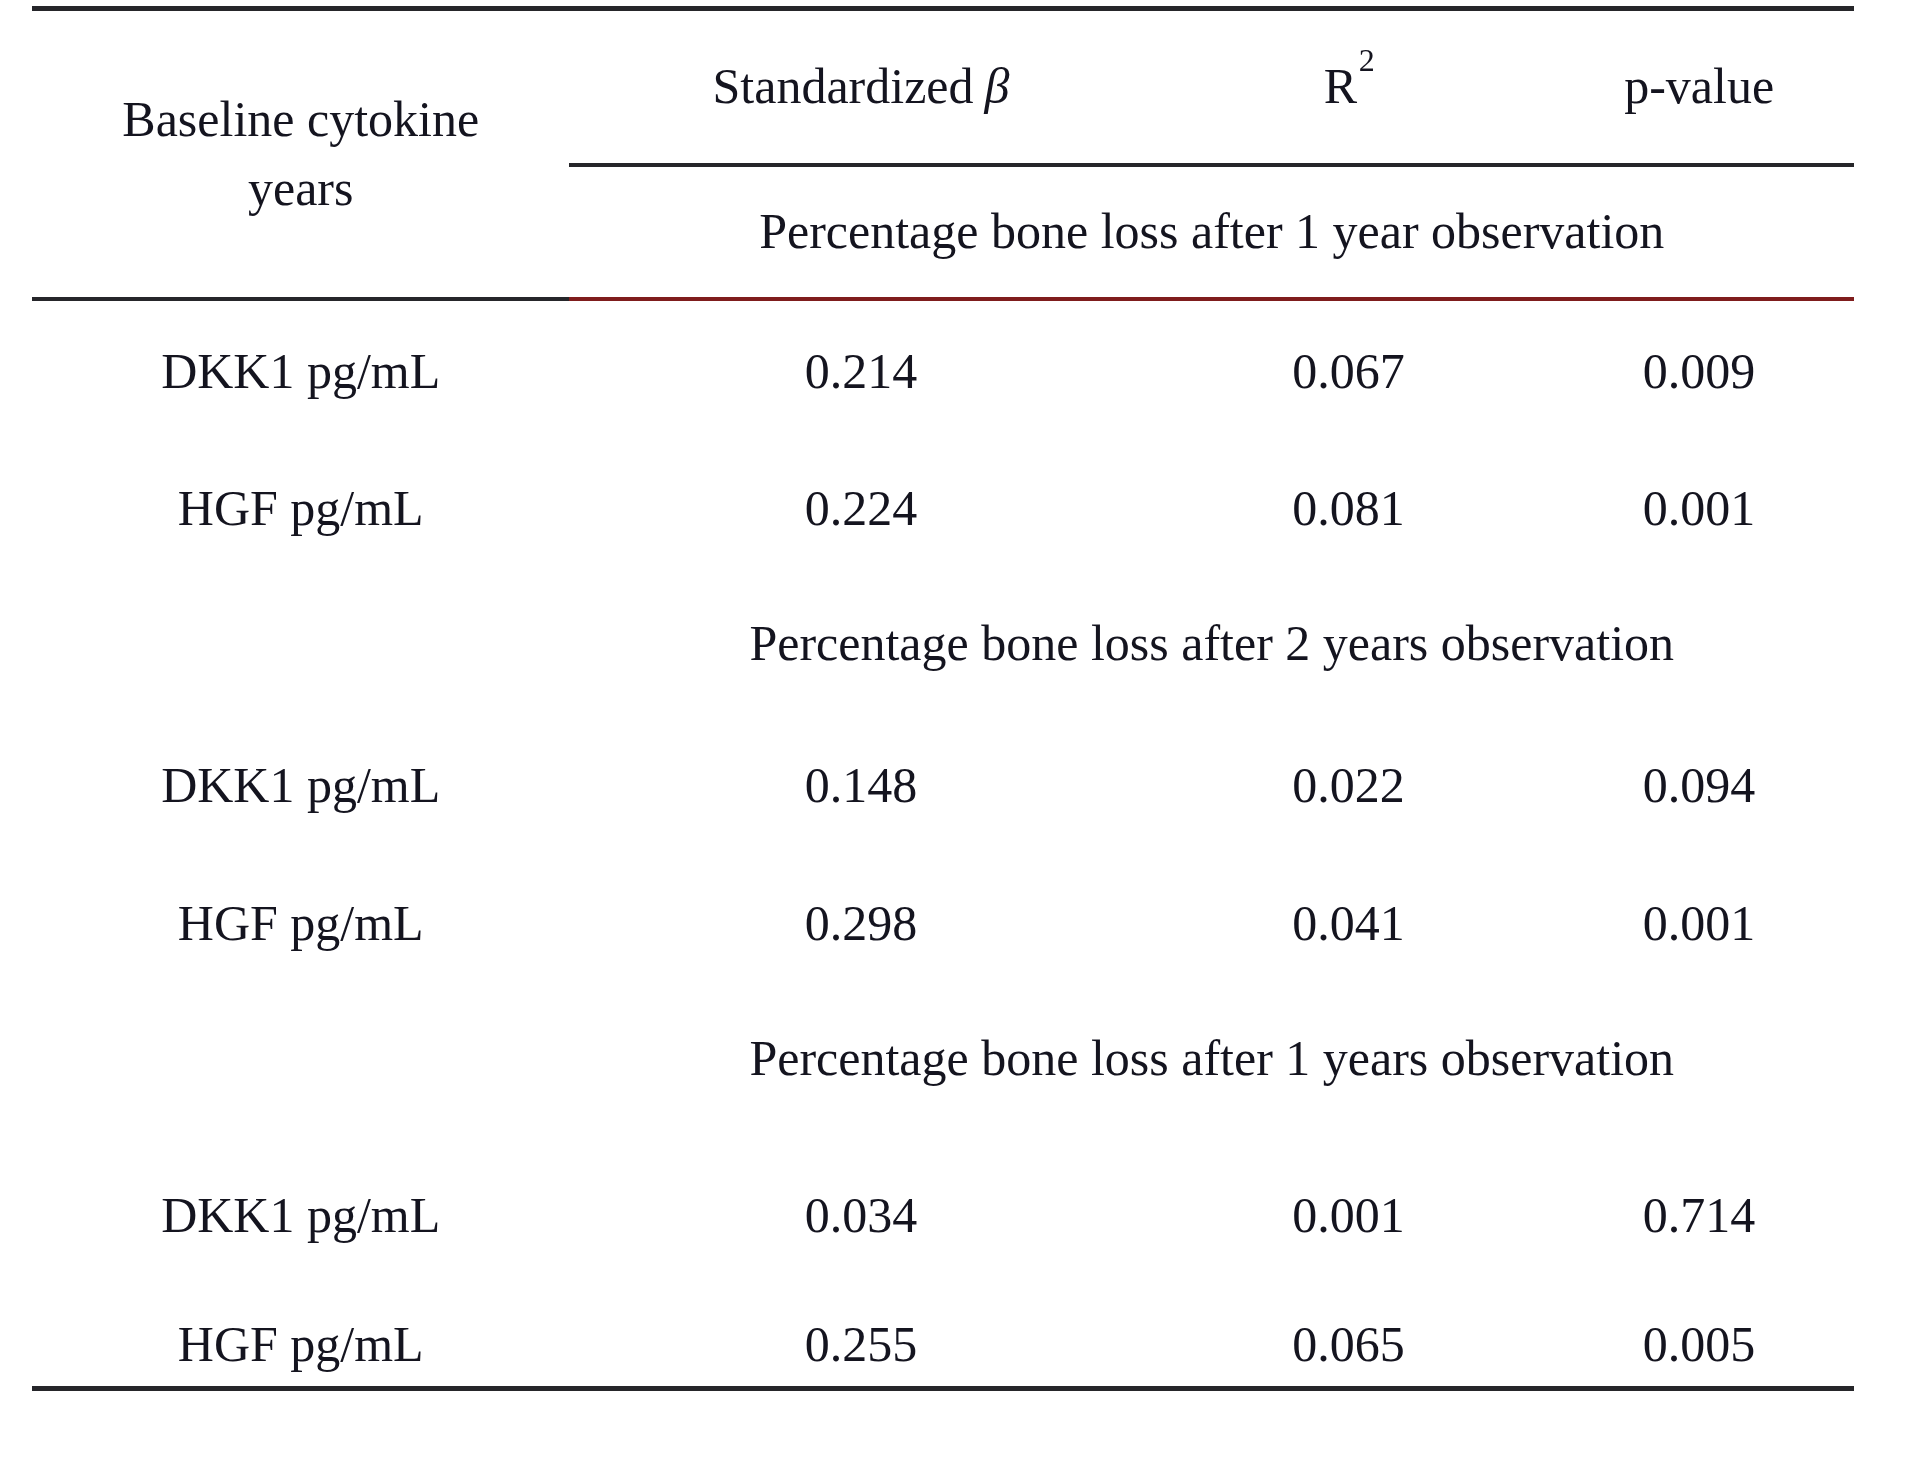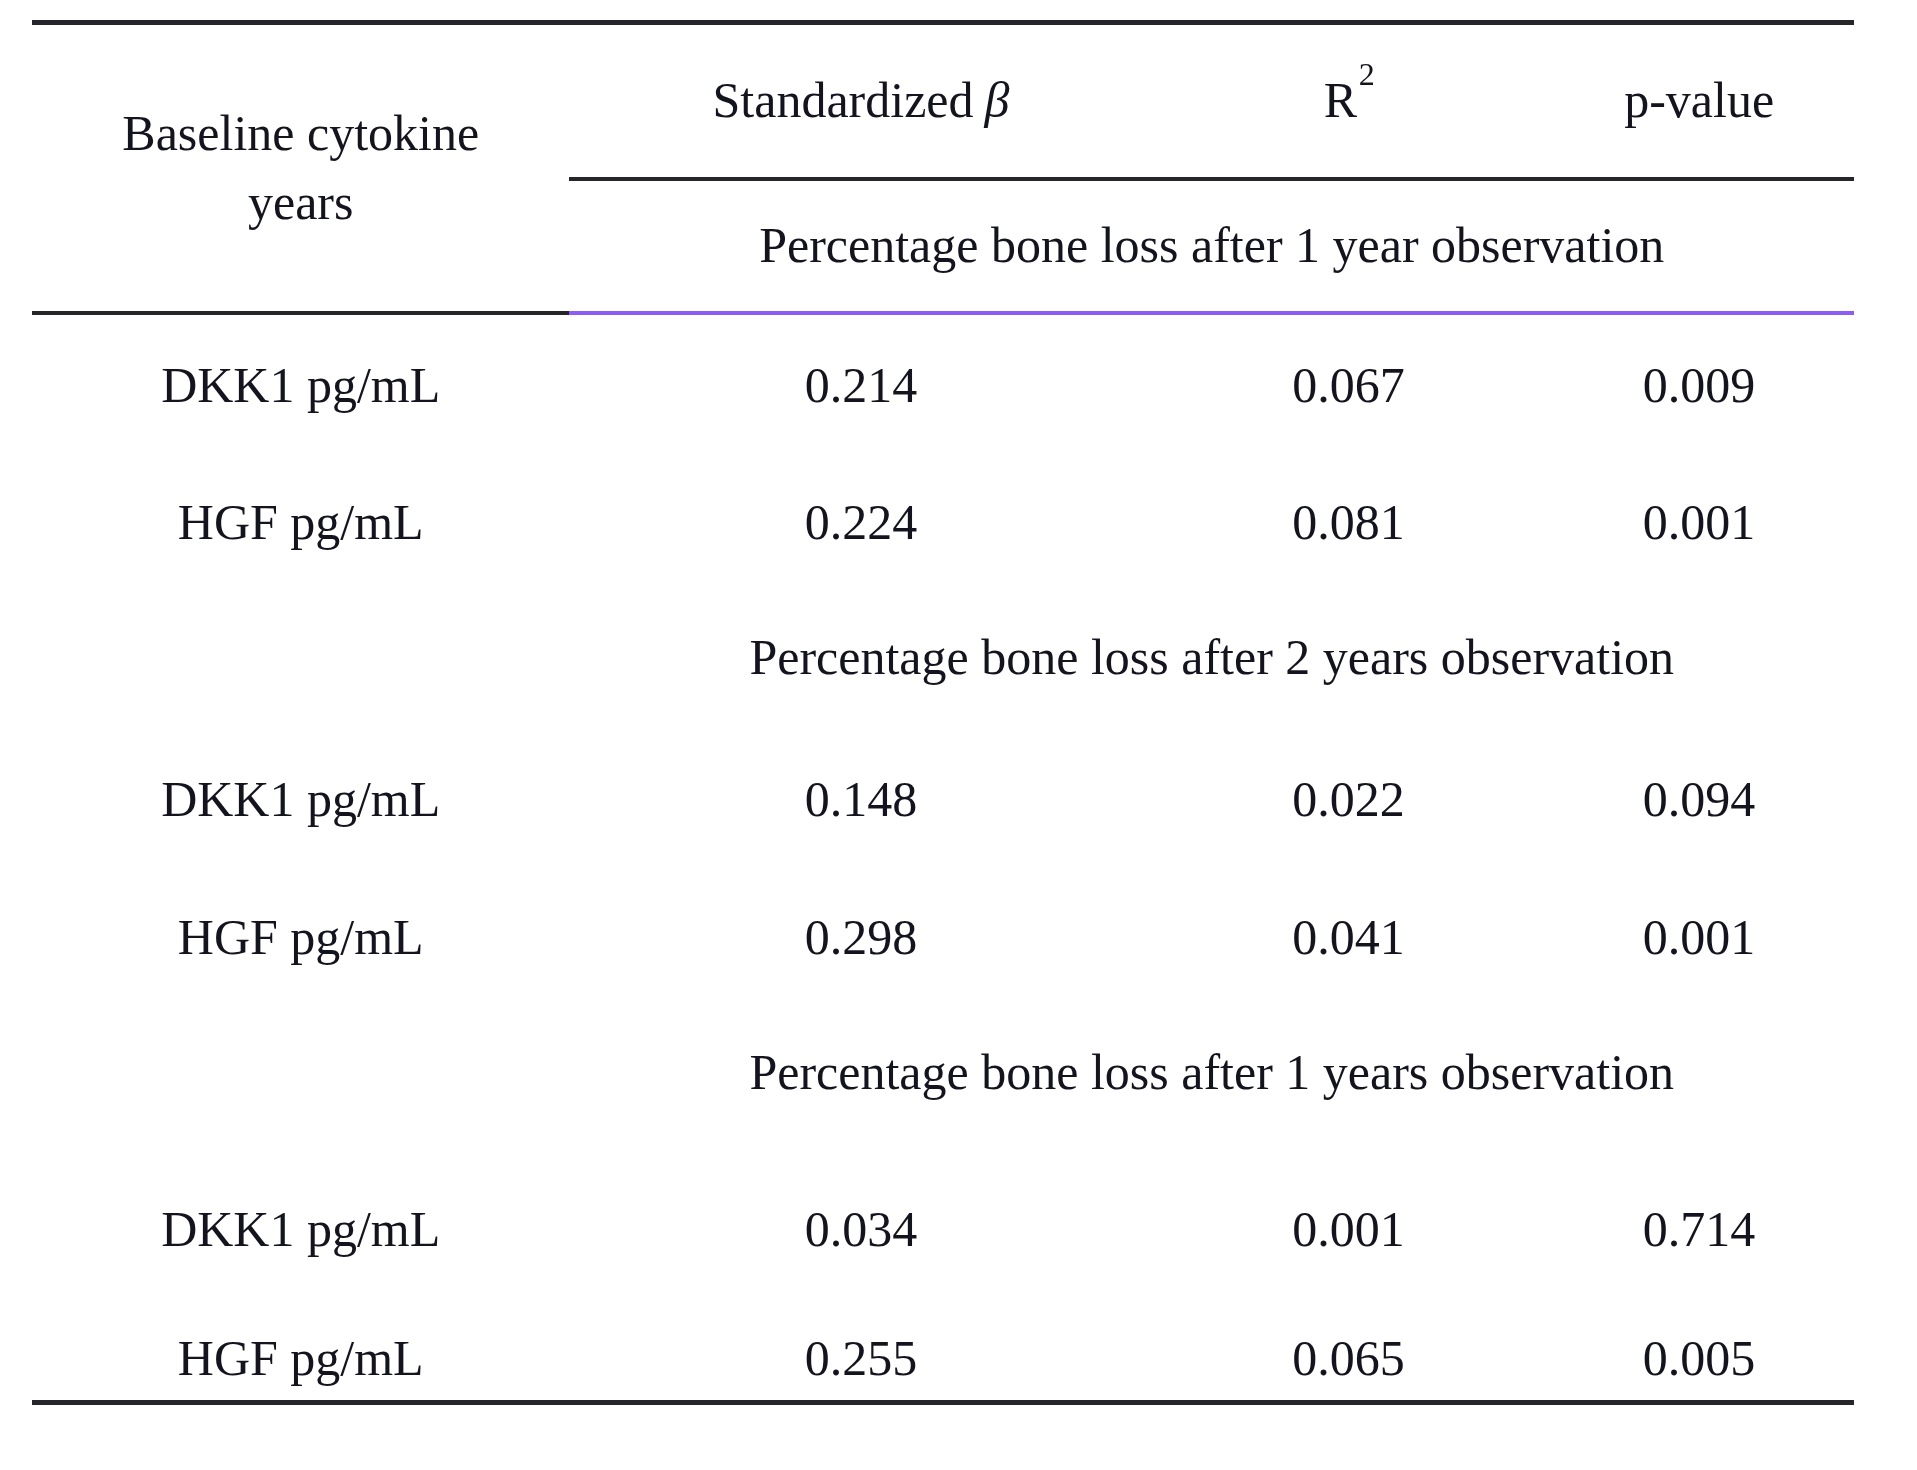--- a/index.html
+++ b/index.html
@@ -12,21 +12,21 @@
     width: 1917px;
     height: 1470px;
     background: #ffffff;
     font-family: "Liberation Serif", "DejaVu Serif", serif;
     color: #14141f;
     overflow: hidden;
   }
   table.stat-table {
     position: absolute;
     left: 32px;
-    top: 20px;
+    top: 6px;
     width: 1822px;
     border-collapse: collapse;
     border-top: 5px solid #26262a;
     border-bottom: 5px solid #26262a;
     table-layout: fixed;
   }
   col.c1 { width: 29.5%; }
   col.c2 { width: 32%; }
   col.c3 { width: 21.5%; }
   col.c4 { width: 17%; }
@@ -41,21 +41,21 @@
     white-space: nowrap;
   }
   tr.hdr-a { height: 156px; }
   tr.hdr-b { height: 134px; }
   .corner-cell {
     border-bottom: 4px solid #26262a;
     line-height: 69px;
   }
   .subrule-cell {
     border-top: 4px solid #26262a;
-    border-bottom: 4px solid #8b5cf6;
+    border-bottom: 4px solid #7f1d1d;
   }
   .beta {
     font-style: italic;
     margin-left: 0.22em;
   }
   sup.rsup {
     font-size: 32px;
     line-height: 0;
     position: relative;
     top: -0.45em;

